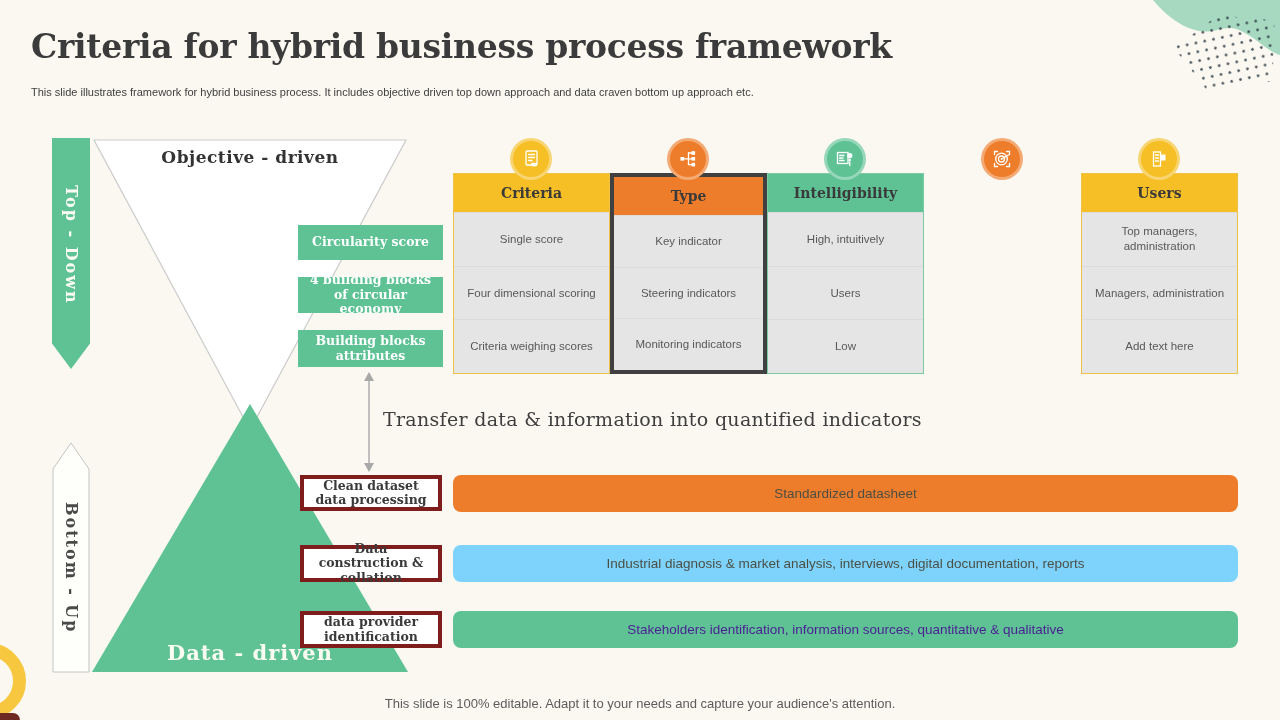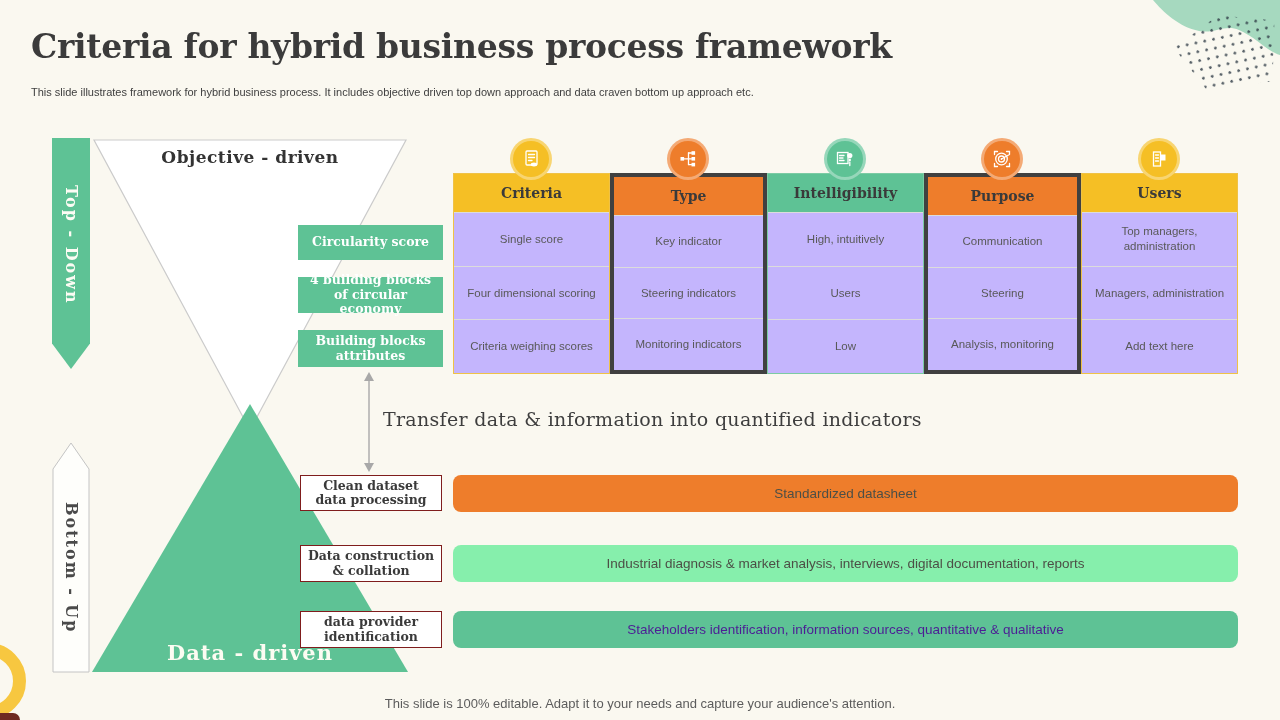--- a/index.html
+++ b/index.html
@@ -40,47 +40,47 @@
   .tri{position:absolute;}
   .obj-label{position:absolute;left:92px;top:147px;width:316px;text-align:center;
         font-family:"DejaVu Serif",serif;font-weight:700;font-size:17px;color:#333;letter-spacing:.5px;}
   .data-label{position:absolute;left:92px;top:640px;width:316px;text-align:center;
         font-family:"DejaVu Serif",serif;font-weight:700;font-size:21px;color:#FCFCF2;letter-spacing:1px;}
 
   
   .gbox{position:absolute;left:298px;width:145px;background:#5EC295;color:#fff;
         font-family:"DejaVu Serif",serif;font-weight:700;font-size:12.5px;line-height:1.15;
         display:flex;align-items:center;justify-content:center;text-align:center;padding:2px 6px;box-sizing:border-box;}
-  .wbox{position:absolute;left:300px;width:142px;background:#FFFFFF;border:1px solid #7f1d1d;color:#3A3A3A;
+  .wbox{position:absolute;left:300px;width:142px;background:#FFFFFF;border:4px solid #7f1d1d;color:#3A3A3A;
         font-family:"DejaVu Serif",serif;font-weight:700;font-size:12.5px;line-height:1.15;
         display:flex;align-items:center;justify-content:center;text-align:center;padding:2px 6px;box-sizing:border-box;}
 
   .transfer{position:absolute;left:383px;top:408px;font-family:"DejaVu Serif",serif;
         font-size:19px;color:#3E3E3E;letter-spacing:.3px;}
 
   
   .tcol{position:absolute;top:173px;width:157px;height:201px;display:flex;flex-direction:column;
-        box-sizing:border-box;background:#c4b5fd;}
+        box-sizing:border-box;background:#e5e5e5;}
   .thead{height:38px;flex:none;display:flex;align-items:center;justify-content:center;
         font-family:"DejaVu Serif",serif;font-weight:700;font-size:14px;color:#3A3A3A;}
   .tcell{flex:1;display:flex;align-items:center;justify-content:center;text-align:center;
         font-size:11.5px;color:#595959;border-top:1px solid #DCDCDC;padding:0 10px;line-height:1.3;}
   .col-yellow{border:1px solid #EFC247;}  .col-yellow .thead{background:#F5BF25;}
   .col-orange{border:4px solid #404040;}  .col-orange .thead{background:#EE7D2B;}
   .col-green {border:1px solid #7CCBA4;}  .col-green  .thead{background:#5EC295;}
 
   .icon-circle{position:absolute;top:138px;width:42px;height:42px;border-radius:50%;box-sizing:border-box;
         border:3px solid rgba(255,255,255,.35);display:flex;align-items:center;justify-content:center;z-index:3;}
   .ic-yellow{background:#F5BF25;} .ic-orange{background:#EE7D2B;} .ic-green{background:#5EC295;}
   .icon-circle svg{stroke:#fff;fill:none;stroke-width:1.3;stroke-linecap:round;}
 
   
   .bar{position:absolute;left:453px;width:785px;height:37px;border-radius:8px;
        display:flex;align-items:center;justify-content:center;font-size:13.5px;color:#4C4F46;}
-  .bar-orange{background:#EE7D2B;} .bar-yellow{background:#86efac;} .bar-green{background:#5EC295;color:#4c1d95;}
+  .bar-orange{background:#EE7D2B;} .bar-yellow{background:#7dd3fc;} .bar-green{background:#5EC295;color:#4c1d95;}
 </style>
 </head>
 <body>
 
 <div class="slide">
 
   <svg class="blob" width="145" height="70" viewBox="0 0 145 70">
     <path d="M18,0 L145,0 L145,55 C133,52 122,38 104,30 C90,24 80,34 64,31 C44,27 28,12 18,0 Z" fill="#A6D9BF"></path>
   </svg>
   <div class="dots"></div>
@@ -192,26 +192,20 @@
     <div class="tcell">Key indicator</div>
     <div class="tcell">Steering indicators</div>
     <div class="tcell">Monitoring indicators</div>
   </div>
   <div class="tcol col-green" style="left:767px;">
     <div class="thead">Intelligibility</div>
     <div class="tcell">High, intuitively</div>
     <div class="tcell">Users</div>
     <div class="tcell">Low</div>
   </div>
-  <div class="tcol col-orange" style="left:924px;">
-    <div class="thead">Purpose</div>
-    <div class="tcell">Communication</div>
-    <div class="tcell">Steering</div>
-    <div class="tcell">Analysis, monitoring</div>
-  </div>
   <div class="tcol col-yellow" style="left:1081px;">
     <div class="thead">Users</div>
     <div class="tcell">Top managers, administration</div>
     <div class="tcell">Managers, administration</div>
     <div class="tcell">Add text here</div>
   </div>
 
   <div class="bar bar-orange" style="top:475px;">Standardized datasheet</div>
   <div class="bar bar-yellow" style="top:545px;">Industrial  diagnosis &amp; market analysis,  interviews,  digital documentation,  reports</div>
   <div class="bar bar-green" style="top:611px;">Stakeholders  identification,  information  sources,  quantitative  &amp; qualitative</div>

